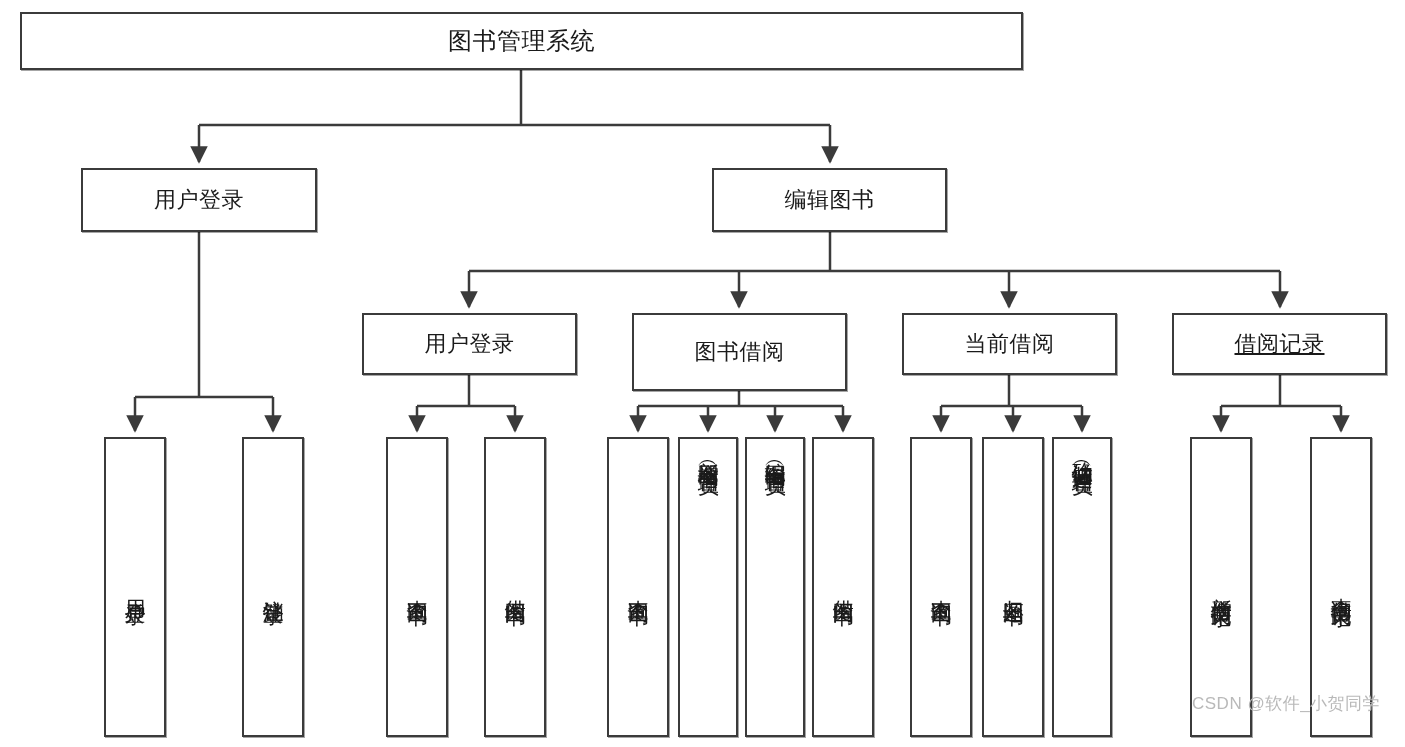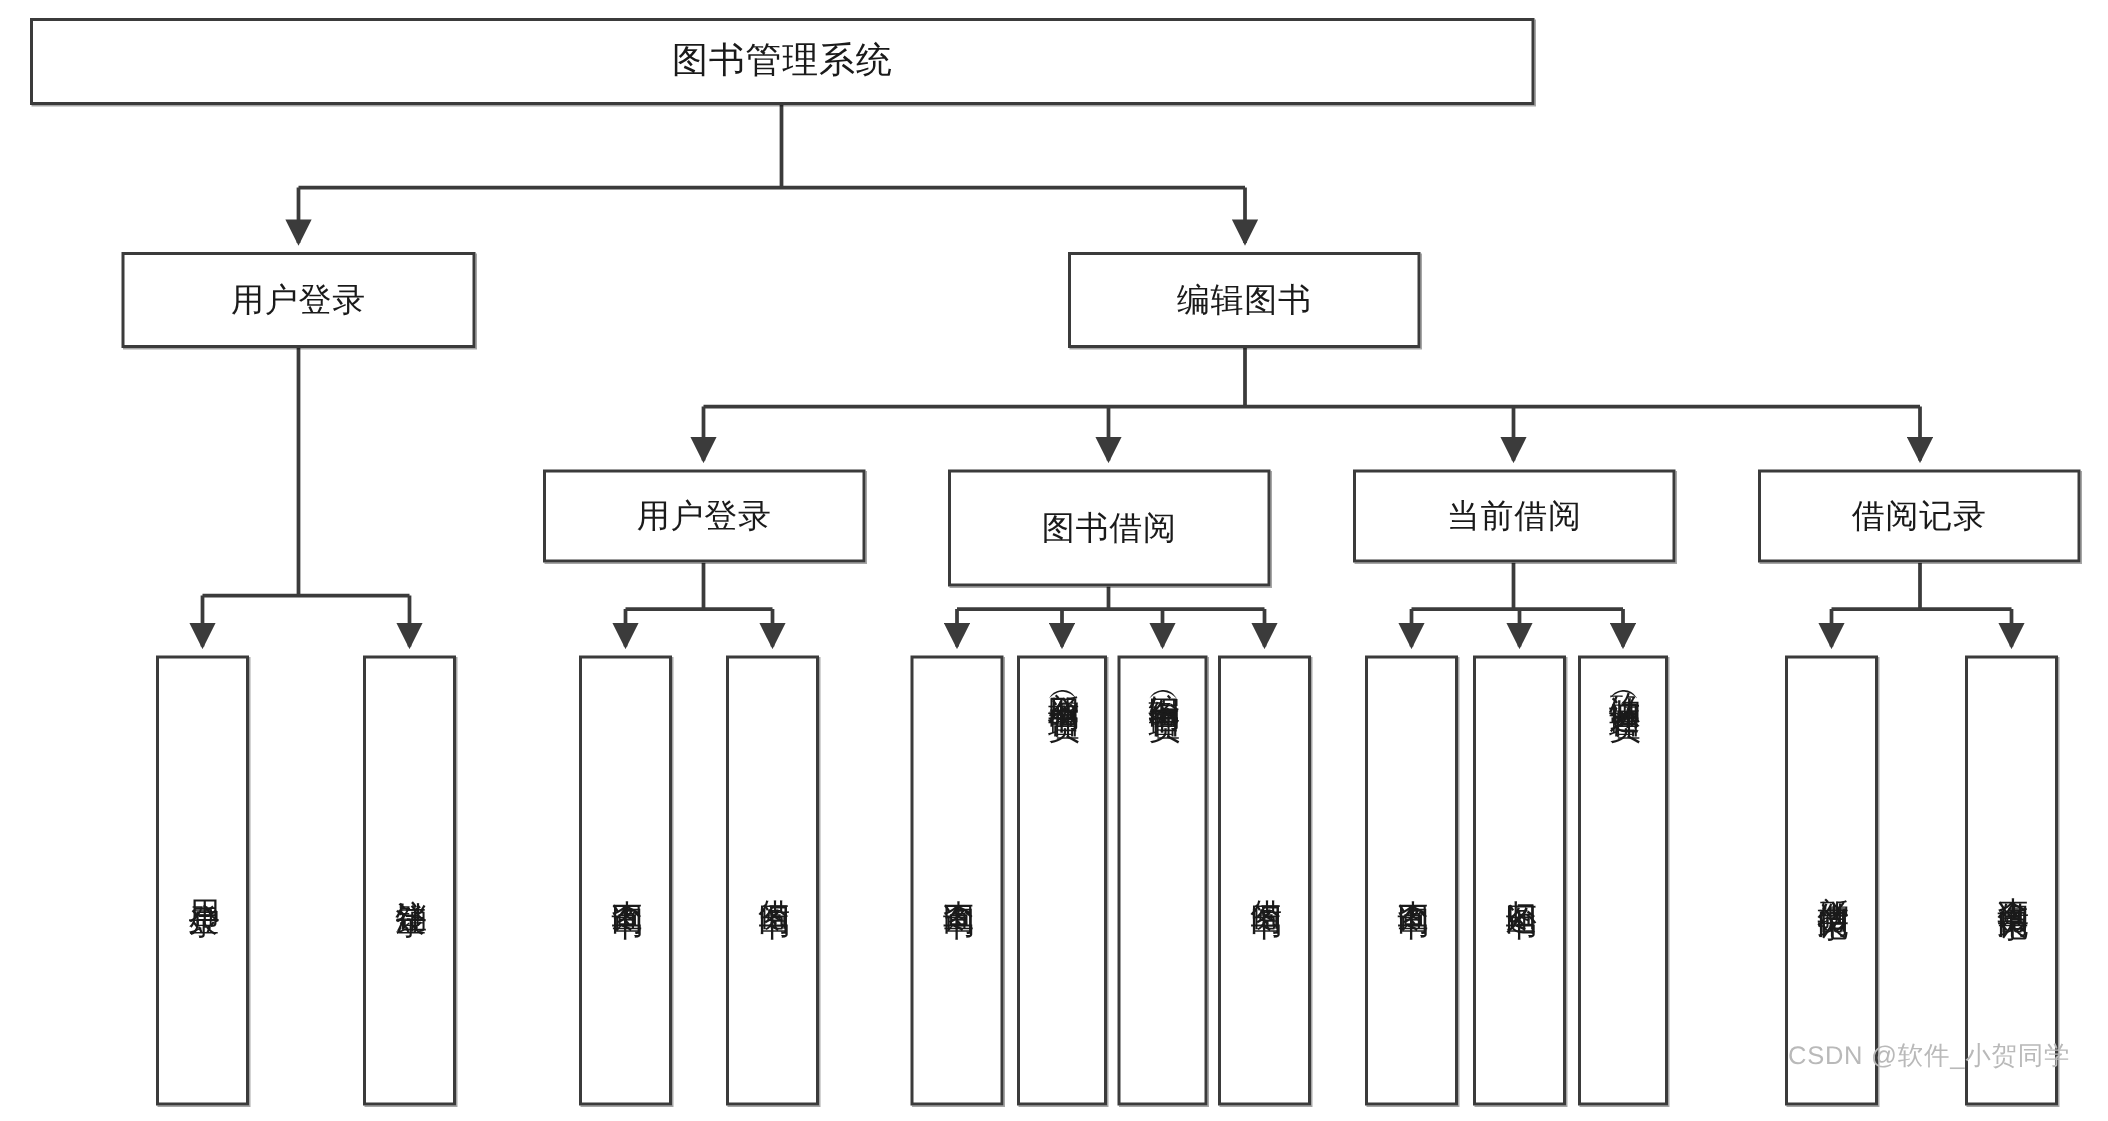--- a/index.html
+++ b/index.html
@@ -138,21 +138,21 @@
       </div>
       <div class="node lvl2" style="left: 362px; top: 313px; width: 215px; height: 62px;">
         <span class="node-label">用户登录</span>
       </div>
       <div class="node lvl2" style="left: 632px; top: 313px; width: 215px; height: 78px;">
         <span class="node-label">图书借阅</span>
       </div>
       <div class="node lvl2" style="left: 902px; top: 313px; width: 215px; height: 62px;">
         <span class="node-label">当前借阅</span>
       </div>
-      <div class="node lvl2" style="left: 1172px; top: 313px; width: 215px; height: 62px;">
+      <div class="node lvl2" style="left: 1172px; top: 313px; width: 215px; height: 62px; text-decoration: underline;">
         <span class="node-label">借阅记录</span>
       </div>
       <div class="node leaf centerv" style="left: 104px; top: 437px; width: 62px; height: 300px;">
         <span class="node-label">用户登录</span>
       </div>
       <div class="node leaf centerv" style="left: 242px; top: 437px; width: 62px; height: 300px;">
         <span class="node-label">注销登录</span>
       </div>
       <div class="node leaf centerv" style="left: 386px; top: 437px; width: 62px; height: 300px;">
         <span class="node-label">查询图书</span>

